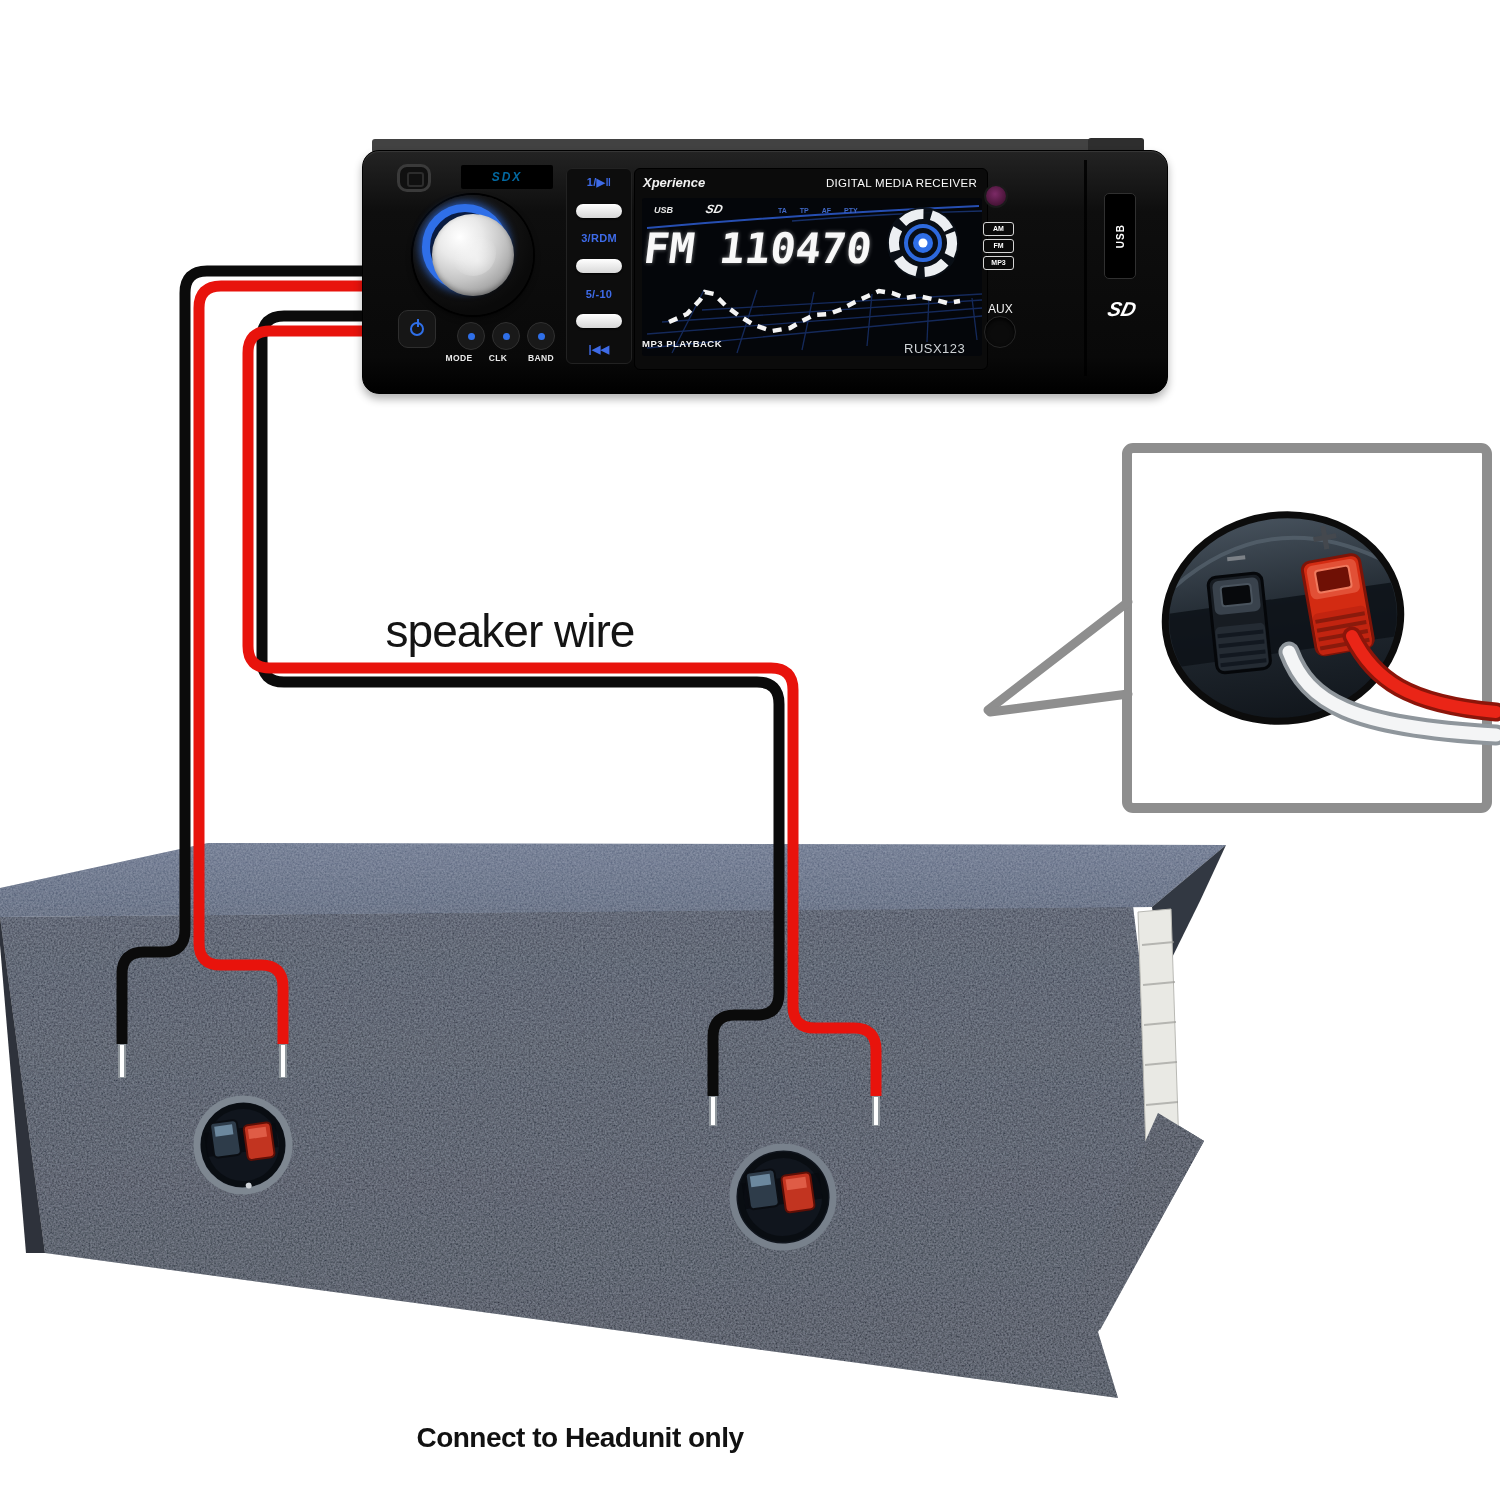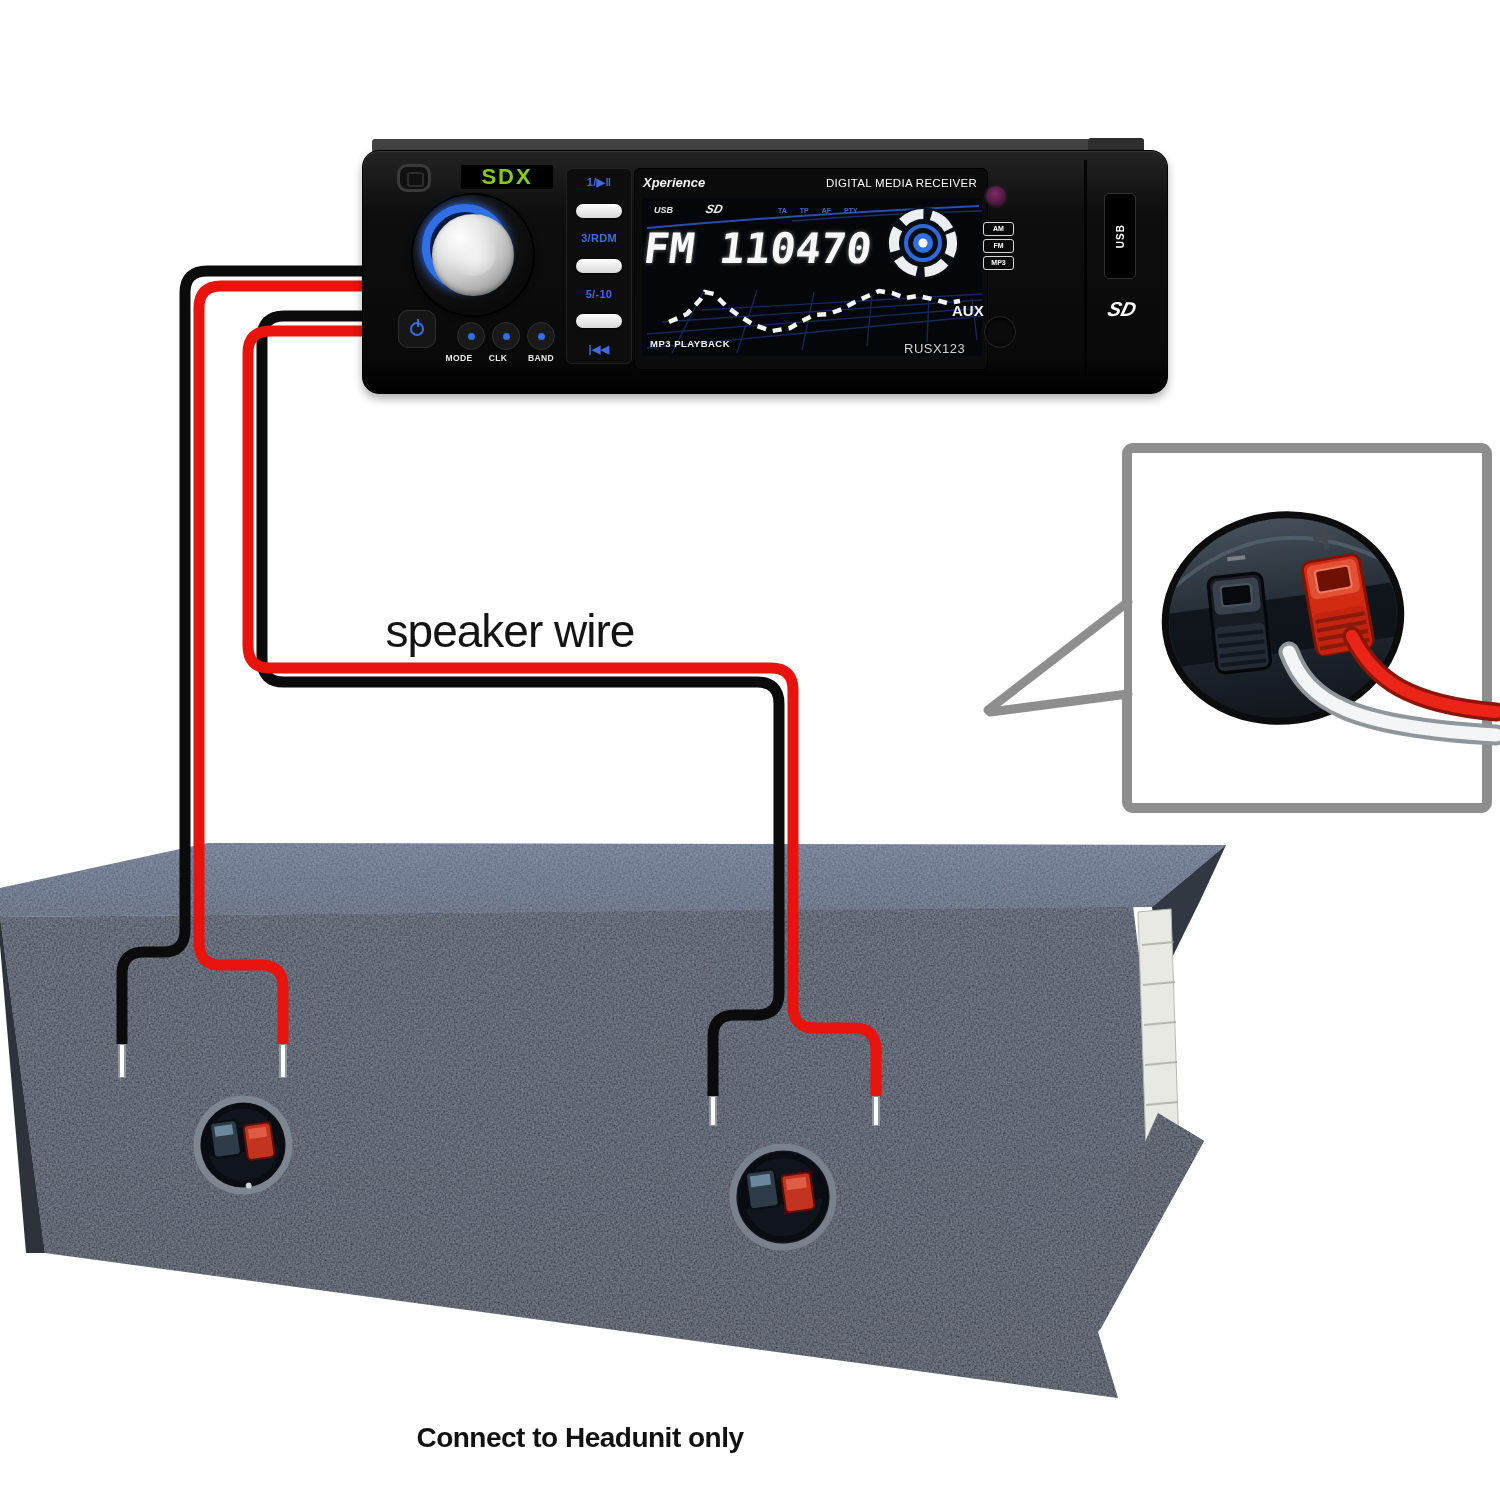--- a/index.html
+++ b/index.html
@@ -19,22 +19,22 @@
   .hu-tab{left:726px;top:0;width:56px;height:16px;background:#2e2e2e;border-radius:3px;}
   .hu-face{left:0;top:12px;width:806px;height:244px;border-radius:17px;border:1px solid #000;
            background:linear-gradient(#232323,#0e0e0e 25%,#090909 85%,#000);
            box-shadow:inset 0 1px 1px rgba(255,255,255,.10),0 5px 9px rgba(0,0,0,.30);}
   .corner-icon{left:35px;top:26px;width:34px;height:28px;border:3px solid #3a3a3a;
                border-radius:10px;background:#101010;}
   .corner-icon:after{content:"";position:absolute;left:7px;top:5px;width:13px;height:11px;
                border:2px solid #2c2c2c;border-radius:3px;}
   .sdx-plate{left:99px;top:27px;width:92px;height:24px;background:#000;border-radius:2px;
              display:flex;align-items:center;justify-content:center;}
-  .sdx-plate span{position:static;color:#84cc16;font-weight:bold;
-                  font-size:22px;letter-spacing:2px;}
+  .sdx-plate span{position:static;color:#0369a1;font-weight:bold;font-style:italic;
+                  font-size:12px;letter-spacing:2px;}
   .knob-bezel{left:51px;top:57px;width:120px;height:120px;border-radius:50%;
               background:radial-gradient(circle at 40% 35%,#242424,#0a0a0a 70%);
               box-shadow:0 0 0 2px #000,0 3px 6px rgba(0,0,0,.6);}
   .knob-blue{left:60px;top:66px;width:86px;height:86px;border:8px solid var(--accent_blue);
              border-radius:50%;box-shadow:0 0 9px 2px rgba(47,111,232,.75),
              inset 0 0 6px rgba(10,30,90,.9);background:#0a1b3a;}
   .knob-silver{left:70px;top:76px;width:82px;height:82px;border-radius:50%;
               background:radial-gradient(circle at 34% 28%,#ffffff,#e9e9e9 28%,#c4c4c4 55%,#999 80%,#8a8a8a);
               box-shadow:inset 0 -2px 5px rgba(0,0,0,.35);}
   .knob-silver:after{content:"";position:absolute;left:18px;top:16px;width:46px;height:46px;
@@ -62,28 +62,28 @@
   .disp-title{right:10px;top:8px;font-size:11.5px;font-weight:normal;color:#fafafa;letter-spacing:.3px;}
   .screen{left:7px;top:29px;width:340px;height:158px;background:#04060a;border-radius:3px;overflow:hidden;}
   .scr-usb{left:12px;top:7px;font-size:9px;font-weight:bold;font-style:italic;color:#e8e8e8;}
   .scr-sd{left:64px;top:4px;font-size:12px;font-weight:bold;font-style:italic;color:#f0f0f0;
           transform:skewX(-14deg);}
   .scr-flags{left:136px;top:9px;display:flex;gap:13px;font-size:7px;color:#4169c8;font-weight:bold;}
   .scr-flags span{position:static;}
   .scr-freq{left:2px;top:26px;font-family:"DejaVu Sans Mono",monospace;font-size:42px;
             font-weight:bold;color:#f8f8f8;transform:skewX(-7deg);
             text-shadow:0 0 4px rgba(255,255,255,.45);white-space:nowrap;}
-  .scr-mp3{left:8px;top:140px;font-size:9.5px;font-weight:bold;color:#f2f2f2;letter-spacing:.5px;}
+  .scr-mp3{left:0;top:140px;font-size:9.5px;font-weight:bold;color:#f2f2f2;letter-spacing:.5px;}
   .scr-model{left:262px;top:143px;font-size:13px;font-weight:normal;color:#cfd3d6;letter-spacing:.5px;text-align:right;}
   .ir-dot{left:622px;top:46px;width:24px;height:24px;border-radius:50%;
           background:radial-gradient(circle at 45% 40%,#7c2a66,#441234 75%);border:2px solid #1a1a1a;}
   .src-btn{left:621px;width:31px;height:14px;border:1.5px solid #d5d5d5;border-radius:3px;
            background:#0a0a0a;color:#fff;font-size:7px;font-weight:bold;text-align:center;
            line-height:11px;}
-  .aux-lbl{left:590px;top:164px;font-size:15px;font-weight:bold;color:#f0f0f0;}
+  .aux-lbl{left:626px;top:164px;font-size:12px;font-weight:normal;color:#f0f0f0;}
   .aux-btn{left:622px;top:178px;width:32px;height:32px;border-radius:50%;background:#0b0b0b;
            border:1px solid #262626;box-shadow:inset 0 2px 4px #000;}
   .groove{left:722px;top:22px;width:3px;height:216px;background:#000;opacity:.85;}
   .usb-slot{left:742px;top:55px;width:32px;height:86px;background:#000;border:1px solid #303030;
             border-radius:5px;display:flex;align-items:center;justify-content:center;}
   .usb-slot span{position:static;writing-mode:vertical-rl;transform:rotate(180deg);
             color:#fff;font-size:10px;font-weight:bold;letter-spacing:1px;}
   .sd-logo{left:730px;top:160px;width:60px;text-align:center;font-size:20px;font-weight:bold;
            font-style:italic;color:#fff;transform:skewX(-14deg);}
 </style>

